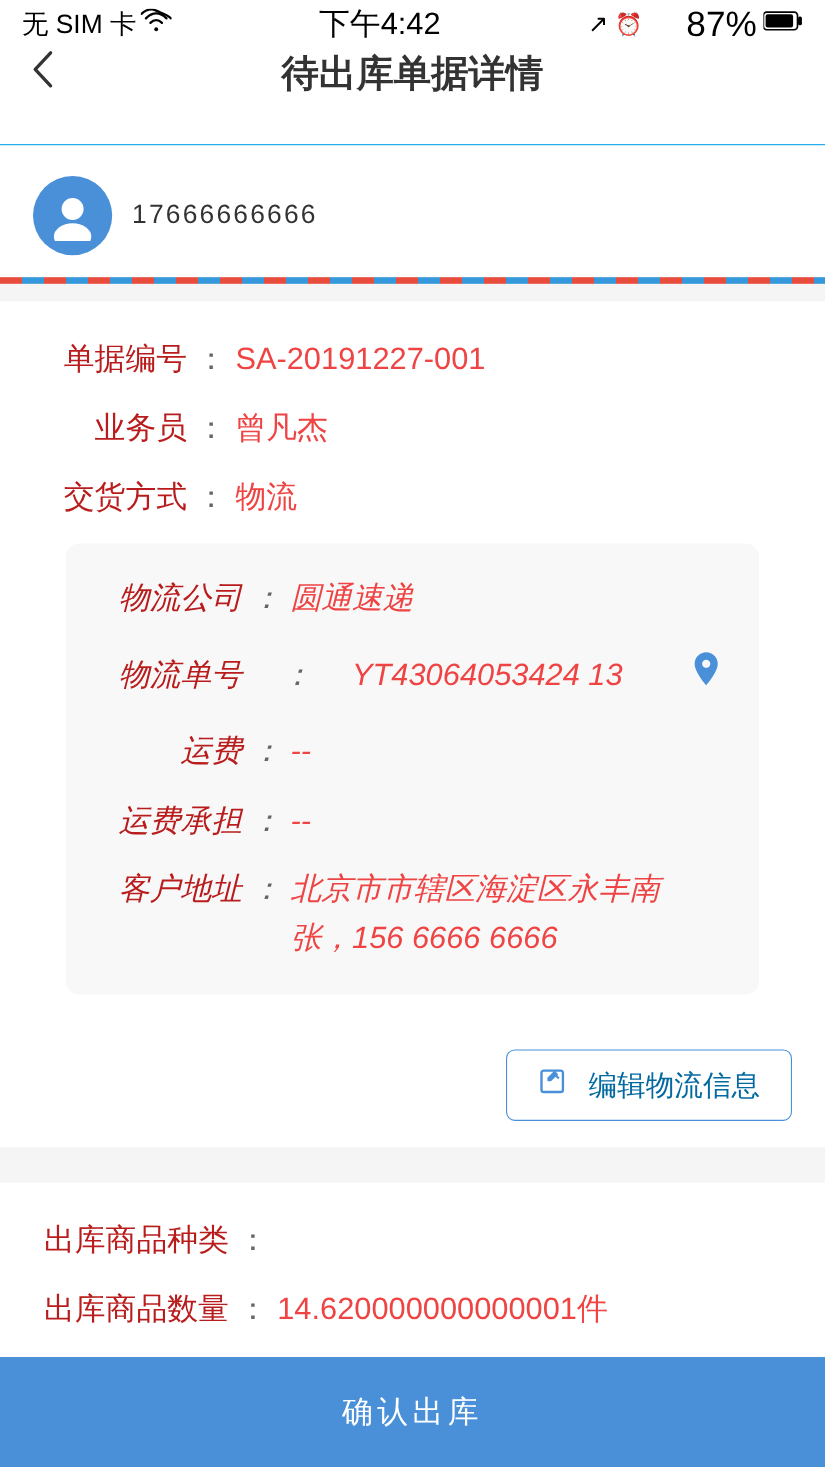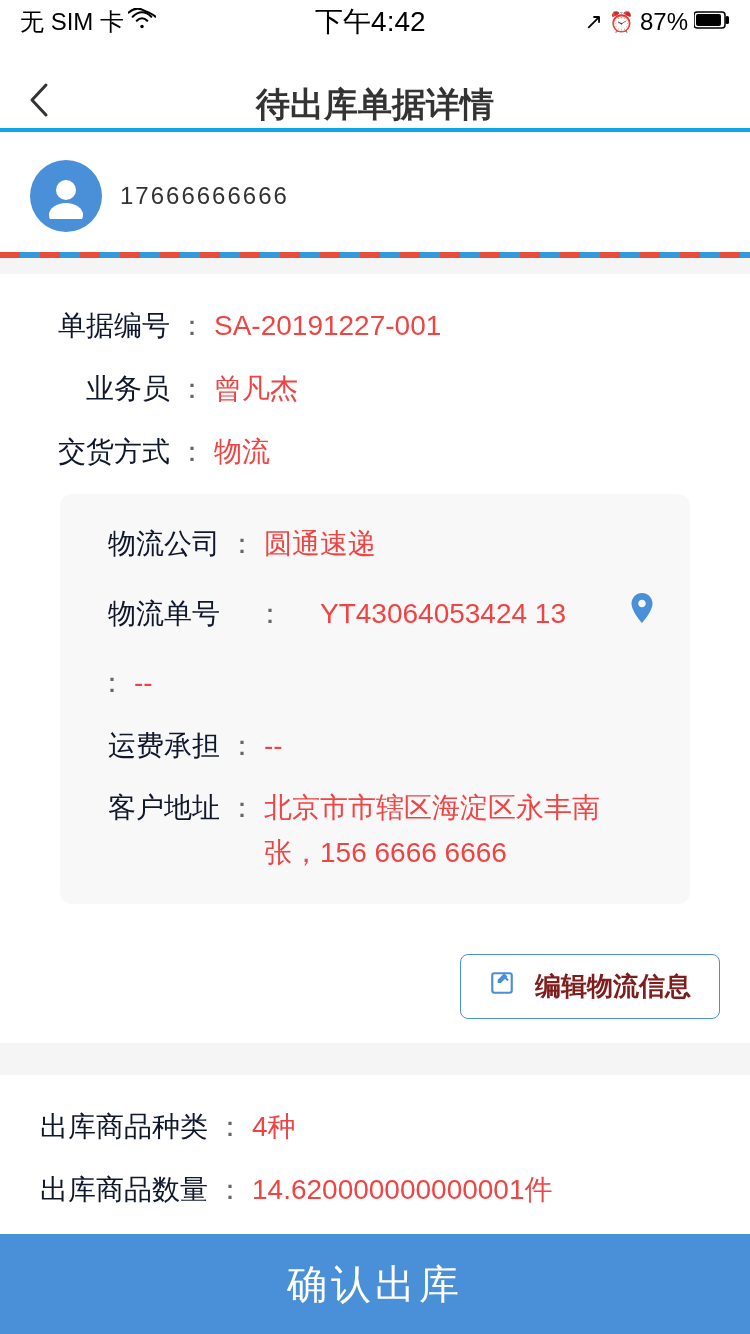--- a/index.html
+++ b/index.html
@@ -29,24 +29,24 @@
     .status-left { display: flex; align-items: center; gap: 4px; }
     .status-right { display: flex; align-items: center; gap: 6px; }
     .wifi-icon { font-size: 22px; }
 
     
     .nav-bar {
       width: 750px;
       height: 88px;
       background: #fff;
       display: flex;
-      align-items: flex-end;
+      align-items: flex-start;
       justify-content: center;
       position: relative;
-      border-bottom: 4px solid #0ea5e9;
+      border-bottom: 1px solid #0ea5e9;
     }
     .nav-back {
       position: absolute;
       left: 28px;
       font-size: 36px;
       color: #333;
       cursor: pointer;
     }
     .nav-title {
       font-size: 34px;
@@ -101,21 +101,21 @@
     }
 
     .info-row {
       display: flex;
       align-items: flex-start;
       margin-bottom: 18px;
       line-height: 1.6;
     }
     .info-row:last-child { margin-bottom: 0; }
     .info-label {
-      color: #0f172a;
+      color: #b91c1c;
       font-size: 28px;
       min-width: 130px;
       text-align: right;
       flex-shrink: 0;
     }
     .info-colon {
       color: #666;
       font-size: 28px;
       margin: 0 8px;
       flex-shrink: 0;
@@ -125,20 +125,21 @@
       font-size: 28px;
       flex: 1;
     }
 
     
     .logistics-card {
       background: #f8f8f8;
       border-radius: 12px;
       margin: 20px 20px 0;
       padding: 28px 30px;
+      font-style: italic;
     }
 
     .tracking-row {
       display: flex;
       align-items: center;
       gap: 28px;
     }
     .location-icon {
       color: #4a90d9;
       font-size: 36px;
@@ -150,28 +151,27 @@
       display: flex;
       align-items: center;
       justify-content: flex-end;
       padding: 20px 30px 24px;
       background: #fff;
     }
     .btn-outline {
       border: 1px solid #4a90d9;
       border-radius: 8px;
       padding: 14px 28px;
-      color: #7f1d1d;
+      color: #0369a1;
       font-size: 26px;
       display: flex;
       align-items: center;
       gap: 20px;
       cursor: pointer;
       background: #fff;
-      font-weight: bold;
     }
     .btn-outline .btn-icon { font-size: 26px; }
 
     
     .goods-section {
       background: #fff;
       margin-top: 16px;
       padding: 30px 40px 20px;
     }
 
@@ -186,21 +186,21 @@
 
     
     .confirm-btn {
       position: fixed;
       bottom: 0;
       left: 0;
       width: 750px;
       height: 100px;
       background: #4a90d9;
       color: #fff;
-      font-size: 40px;
+      font-size: 28px;
       font-weight: 500;
       display: flex;
       align-items: center;
       justify-content: center;
       cursor: pointer;
       letter-spacing: 4px;
     }
 
     
     .section-sep {
@@ -220,21 +220,21 @@
         <path d="M7.5 10.5C8.9 9.1 10.35 8.4 12 8.4s3.1.7 4.5 2.1" stroke="#000" stroke-width="1.8" fill="none" stroke-linecap="round"></path>
         <path d="M4 7C6.5 4.5 9.1 3.2 12 3.2s5.5 1.3 8 3.8" stroke="#000" stroke-width="1.8" fill="none" stroke-linecap="round"></path>
         <path d="M0.5 3.5C3.8.5 7.7-1 12 1s8.2 3 11.5 6" stroke="#000" stroke-width="1.8" fill="none" stroke-linecap="round"></path>
       </svg>
     </span>
   </div>
   <div class="status-center" style="font-size:28px;font-weight:500;">下午4:42</div>
   <div class="status-right">
     <span style="font-size:22px;">↗</span>
     <span style="font-size:20px;">⏰</span>
-    <span style="font-size:24px;">87%</span>
+    <span style="font-size:32px;margin-left:34px;">87%</span>
     <span>
       <svg width="36" height="20" viewBox="0 0 36 20">
         <rect x="0" y="2" width="31" height="16" rx="3" ry="3" stroke="#000" stroke-width="1.5" fill="none"></rect>
         <rect x="31.5" y="6" width="3.5" height="8" rx="1.5" fill="#000"></rect>
         <rect x="2" y="4" width="25" height="12" rx="2" fill="#000"></rect>
       </svg>
     </span>
   </div>
 </div>
 
@@ -286,20 +286,21 @@
       <span class="info-label">物流单号</span>
       <span class="info-colon">：</span>
       <span class="info-value">YT43064053424 13</span>
       <span class="location-icon">
         <svg width="36" height="36" viewBox="0 0 24 24" fill="#4a90d9" xmlns="http://www.w3.org/2000/svg">
           <path d="M12 2C8.13 2 5 5.13 5 9c0 5.25 7 13 7 13s7-7.75 7-13c0-3.87-3.13-7-7-7zm0 9.5c-1.38 0-2.5-1.12-2.5-2.5s1.12-2.5 2.5-2.5 2.5 1.12 2.5 2.5-1.12 2.5-2.5 2.5z"></path>
         </svg>
       </span>
     </div>
     <div class="info-row">
+      <span class="info-label">运费</span>
       <span class="info-colon">：</span>
       <span class="info-value">--</span>
     </div>
     <div class="info-row">
       <span class="info-label">运费承担</span>
       <span class="info-colon">：</span>
       <span class="info-value">--</span>
     </div>
     <div class="info-row">
       <span class="info-label">客户地址</span>
@@ -321,21 +322,20 @@
     <span>编辑物流信息</span>
   </button>
 </div>
 
 <div class="section-sep"></div>
 
 <div class="goods-section">
   <div class="info-row">
     <span class="info-label" style="min-width:160px;">出库商品种类</span>
     <span class="info-colon">：</span>
-    <span class="info-value">4种</span>
   </div>
   <div class="info-row">
     <span class="info-label" style="min-width:160px;">出库商品数量</span>
     <span class="info-colon">：</span>
     <span class="info-value">14.620000000000001件</span>
   </div>
 </div>
 
 <div class="view-detail-btn" style="background:#fff;">
   <button class="btn-outline">

